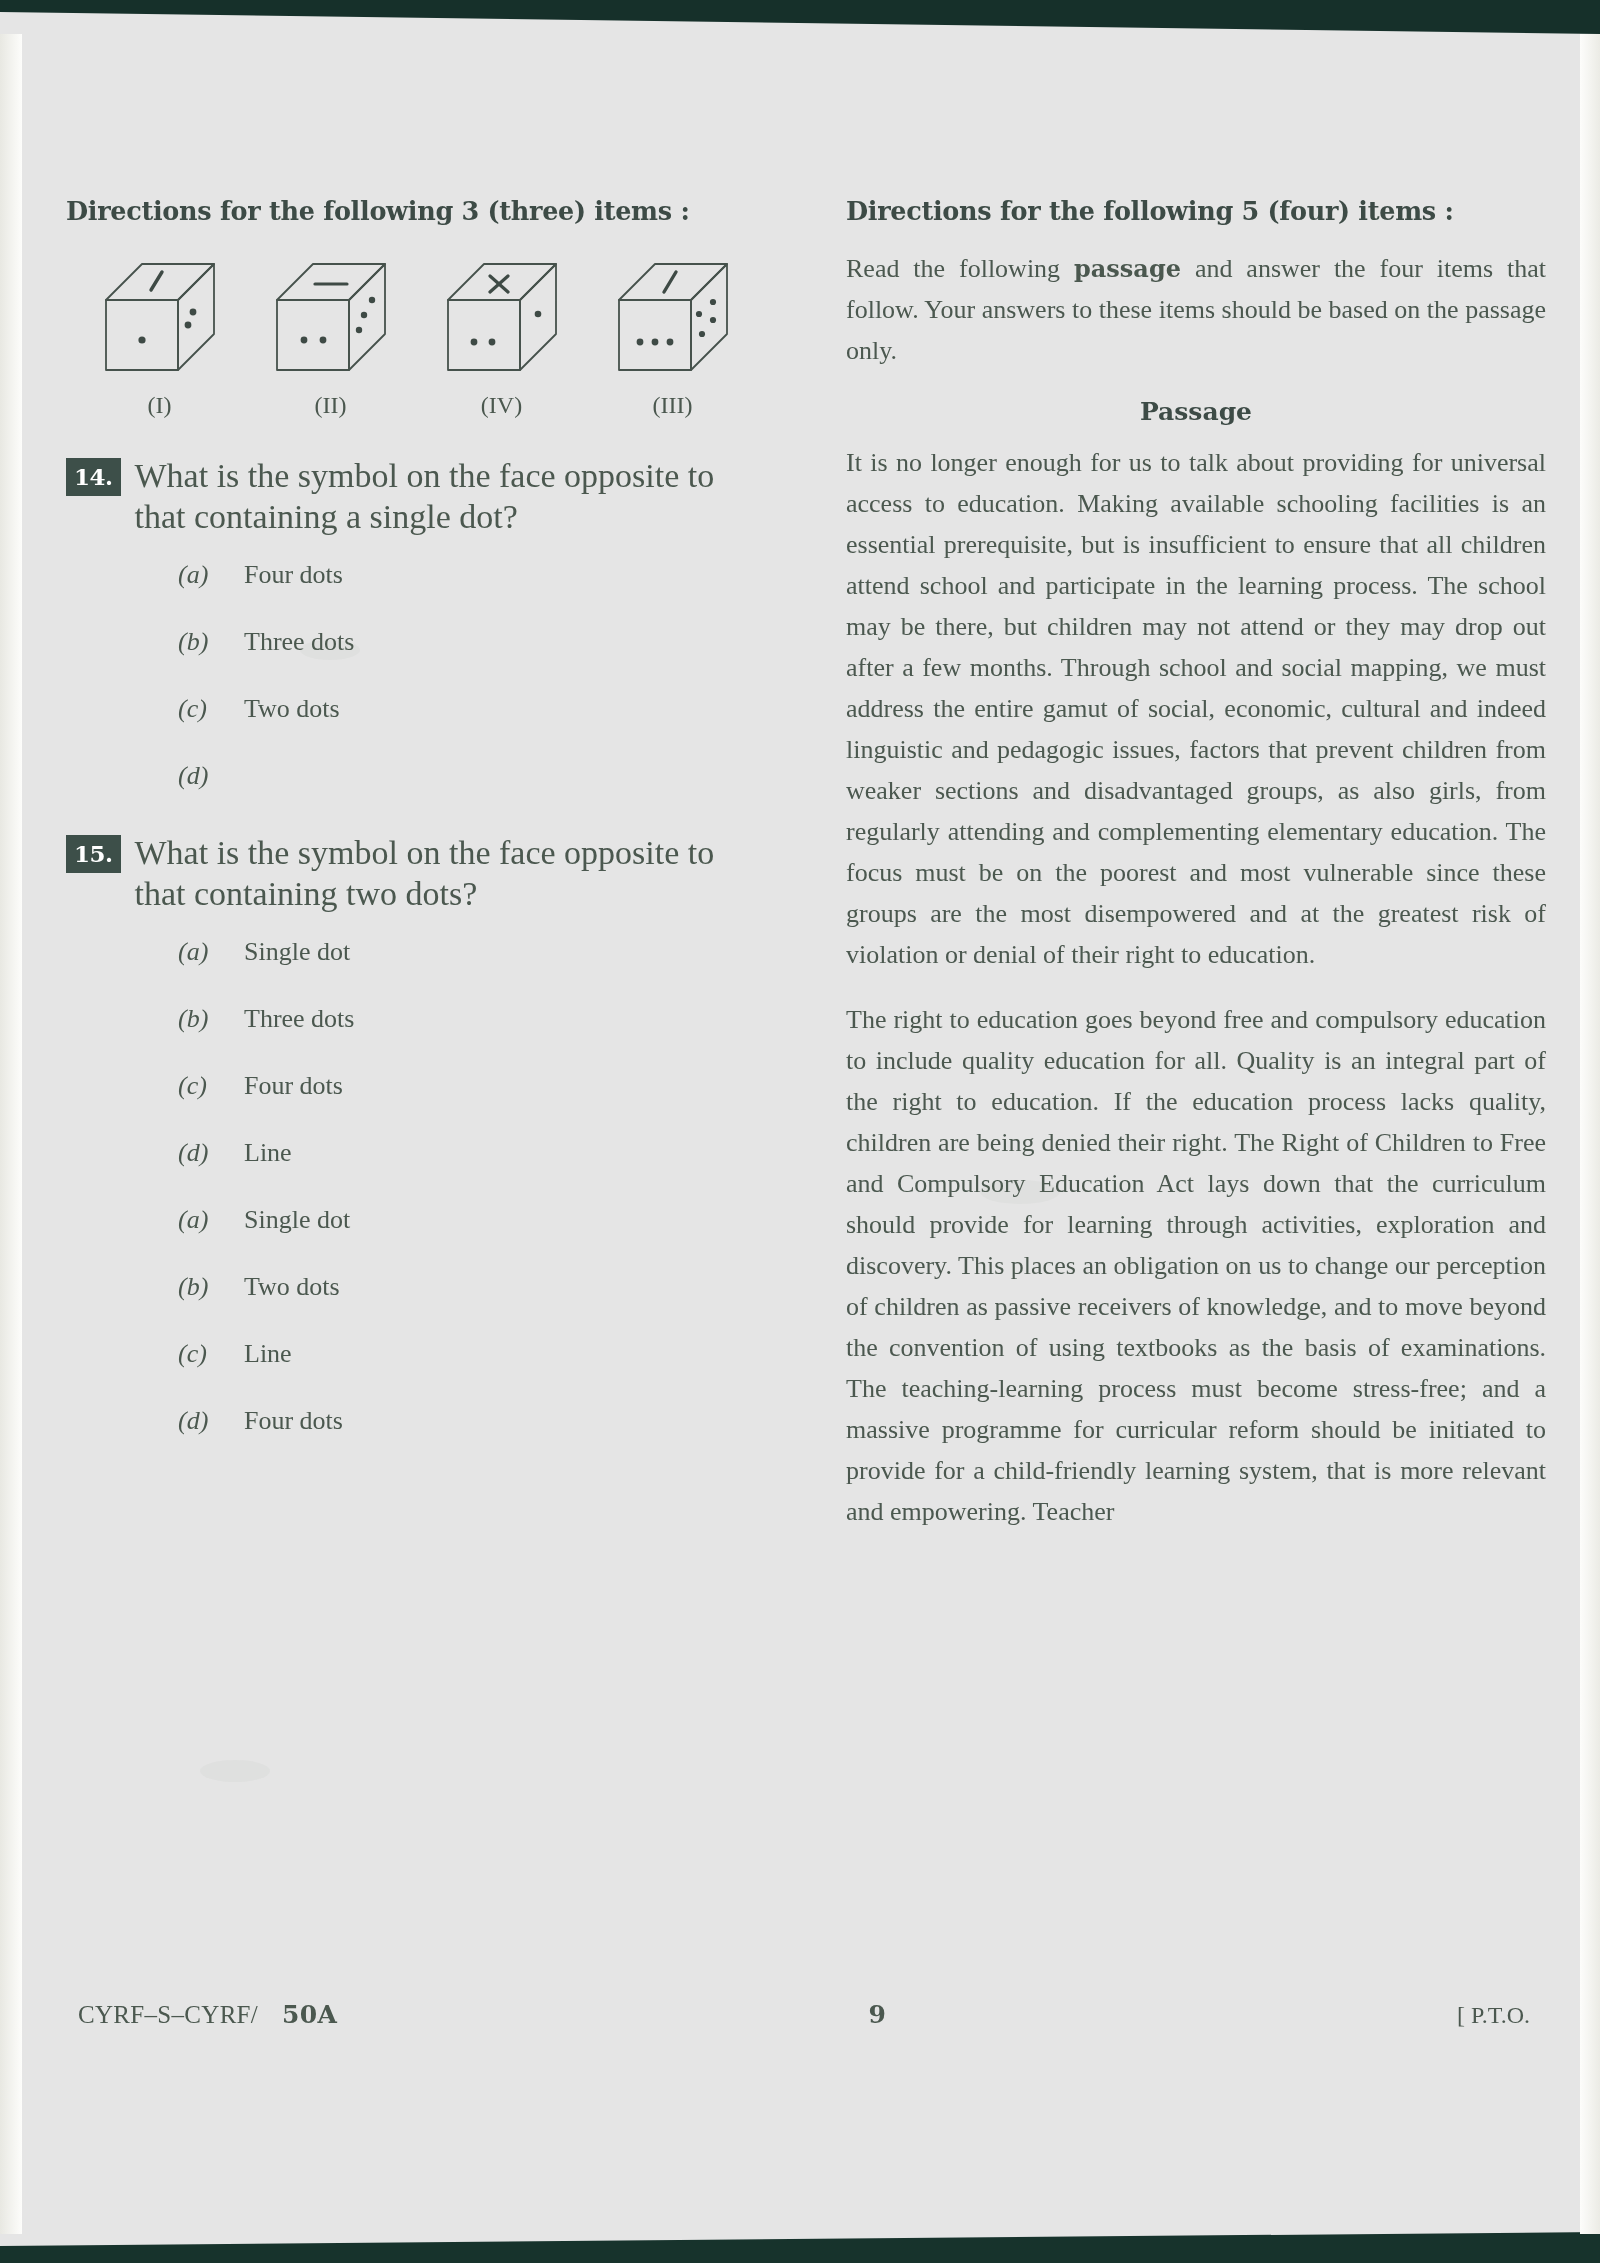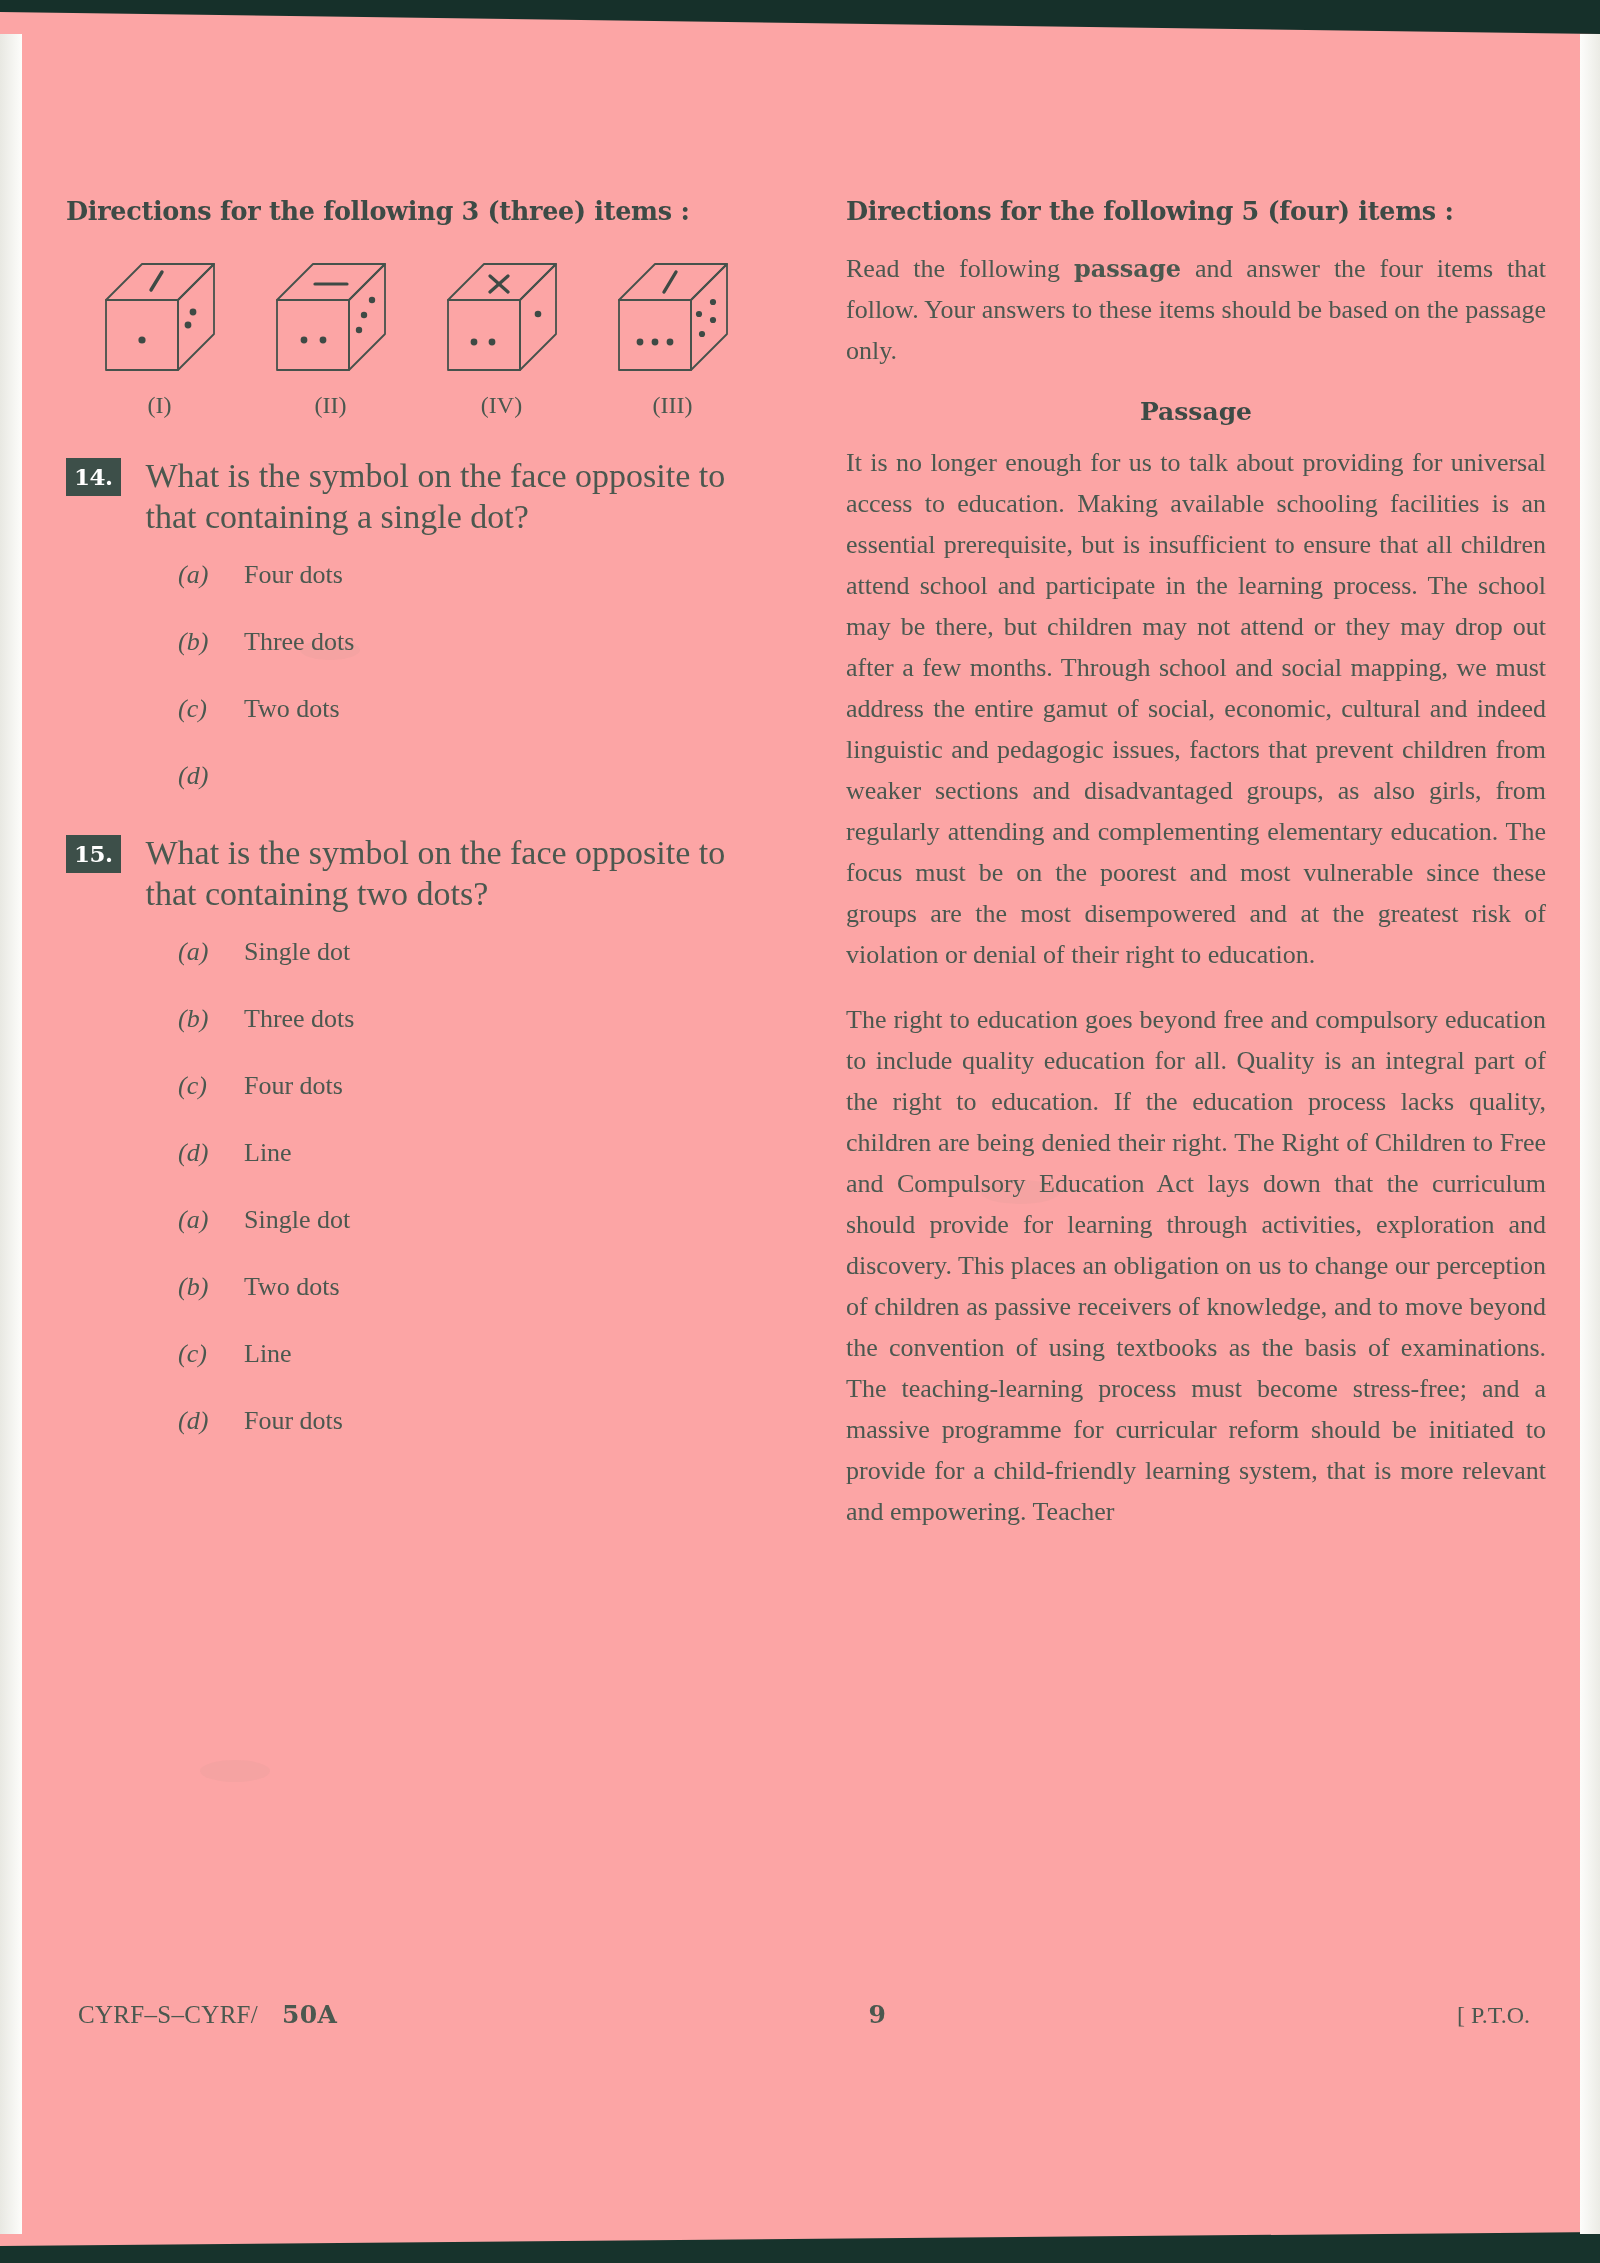--- a/index.html
+++ b/index.html
@@ -4,21 +4,21 @@
 <style>
   html, body {
     margin: 0;
     padding: 0;
     background: #ffffff;
   }
   .page {
     position: relative;
     width: 1600px;
     height: 2263px;
-    background: #fca5a5;
+    background: #e5e5e5;
     overflow: hidden;
     font-family: "Liberation Serif", serif;
     color: #43514c;
   }
   
   .scan-band-top {
     position: absolute;
     top: 0; left: 0;
     width: 1600px;
     height: 34px;
@@ -103,21 +103,20 @@
     color: #4b584f;
     margin-top: 6px;
     font-family: "Liberation Serif", serif;
   }
 
   
   .question {
     display: flex;
     align-items: flex-start;
     margin-top: 36px;
-    gap: 11px;
   }
   .qnum {
     flex: 0 0 auto;
     background: #3d4f49;
     color: #ffffff;
     font-family: "DejaVu Serif", serif;
     font-weight: bold;
     font-size: 23px;
     line-height: 1;
     padding: 7px 8px 8px 8px;

